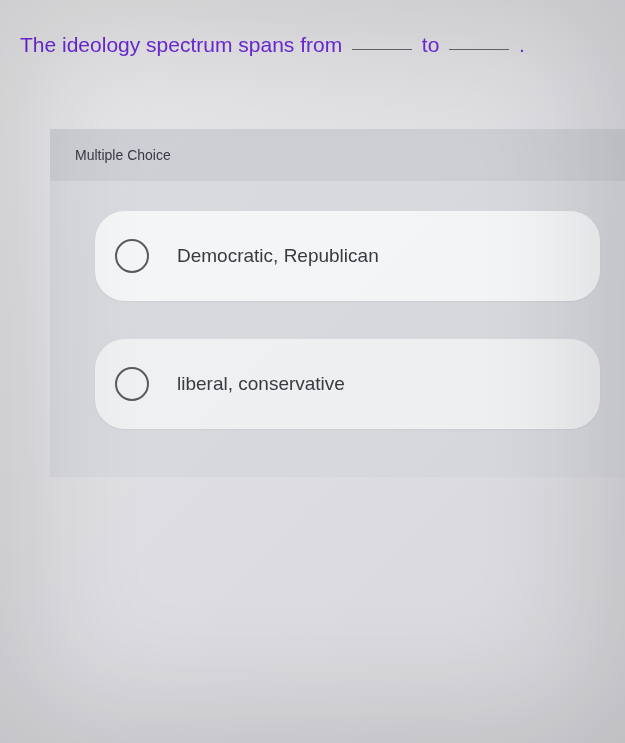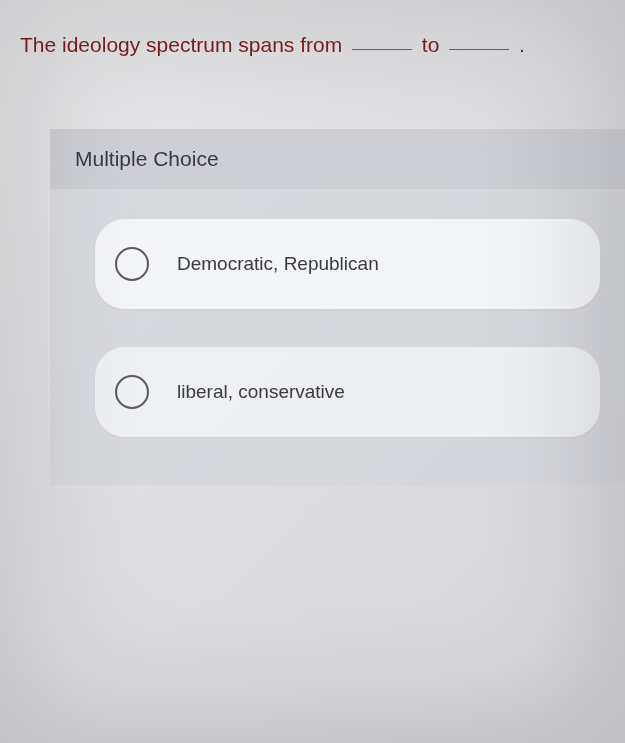--- a/index.html
+++ b/index.html
@@ -10,42 +10,42 @@
     body {
       width: 625px;
       height: 743px;
       font-family: Arial, Helvetica, sans-serif;
       background: linear-gradient(135deg, #e8e8ea 0%, #dedee2 50%, #d8d8dc 100%);
       overflow: hidden;
       position: relative;
     }
     .question-area {
       padding: 30px 20px 20px 20px;
-      color: #7f1d1d;
+      color: #6d28d9;
       font-size: 21px;
       line-height: 1.4;
     }
     .blank {
       display: inline-block;
       border-bottom: 1.5px solid #666;
       width: 60px;
       margin: 0 4px;
       vertical-align: baseline;
       position: relative;
       top: -2px;
     }
     .answer-panel {
       margin: 50px 0 0 50px;
       background: rgba(210, 212, 216, 0.55);
       padding-bottom: 40px;
     }
     .panel-header {
       background: rgba(198, 200, 206, 0.6);
       padding: 18px 25px;
-      font-size: 21px;
+      font-size: 14px;
       color: #3a3a42;
       font-weight: 500;
     }
     .options-wrap {
       padding: 30px 25px 0 45px;
     }
     .option-row {
       background: rgba(248, 249, 250, 0.85);
       margin-bottom: 38px;
       padding: 28px 20px;

